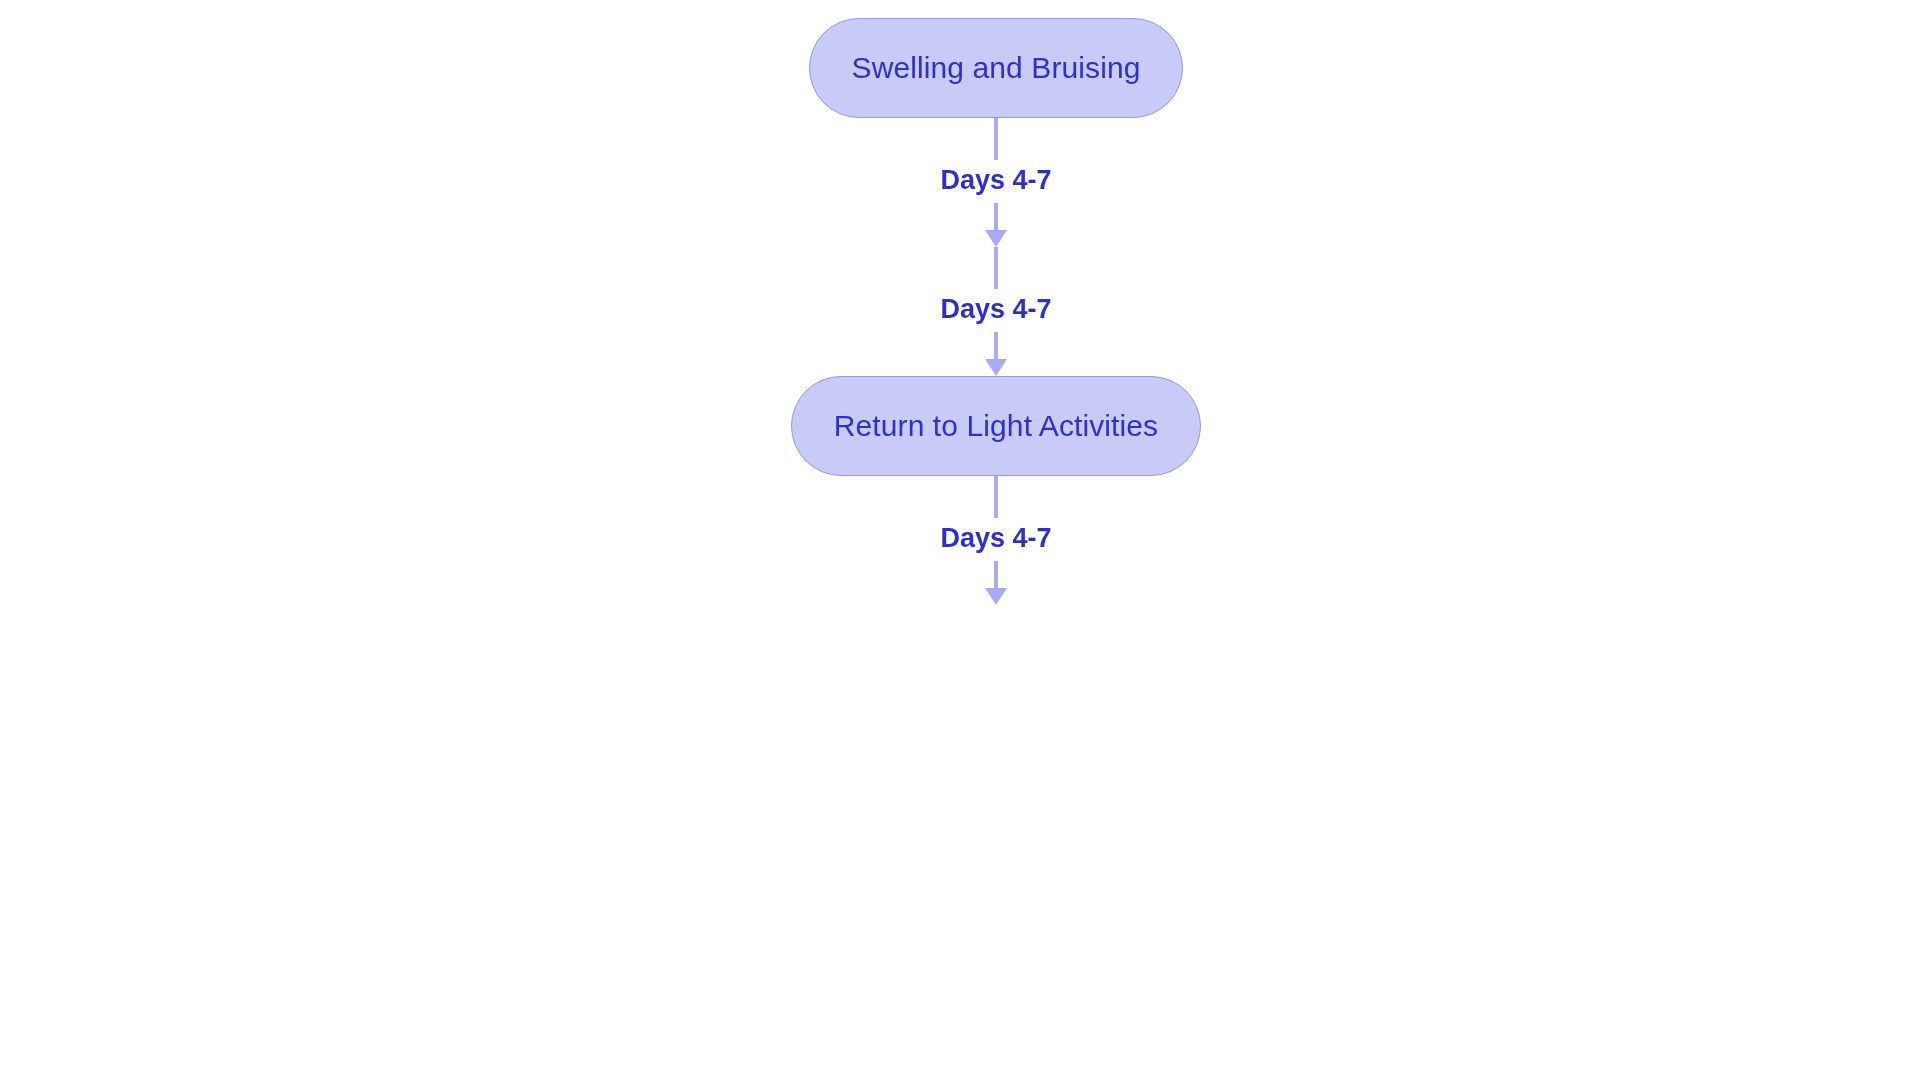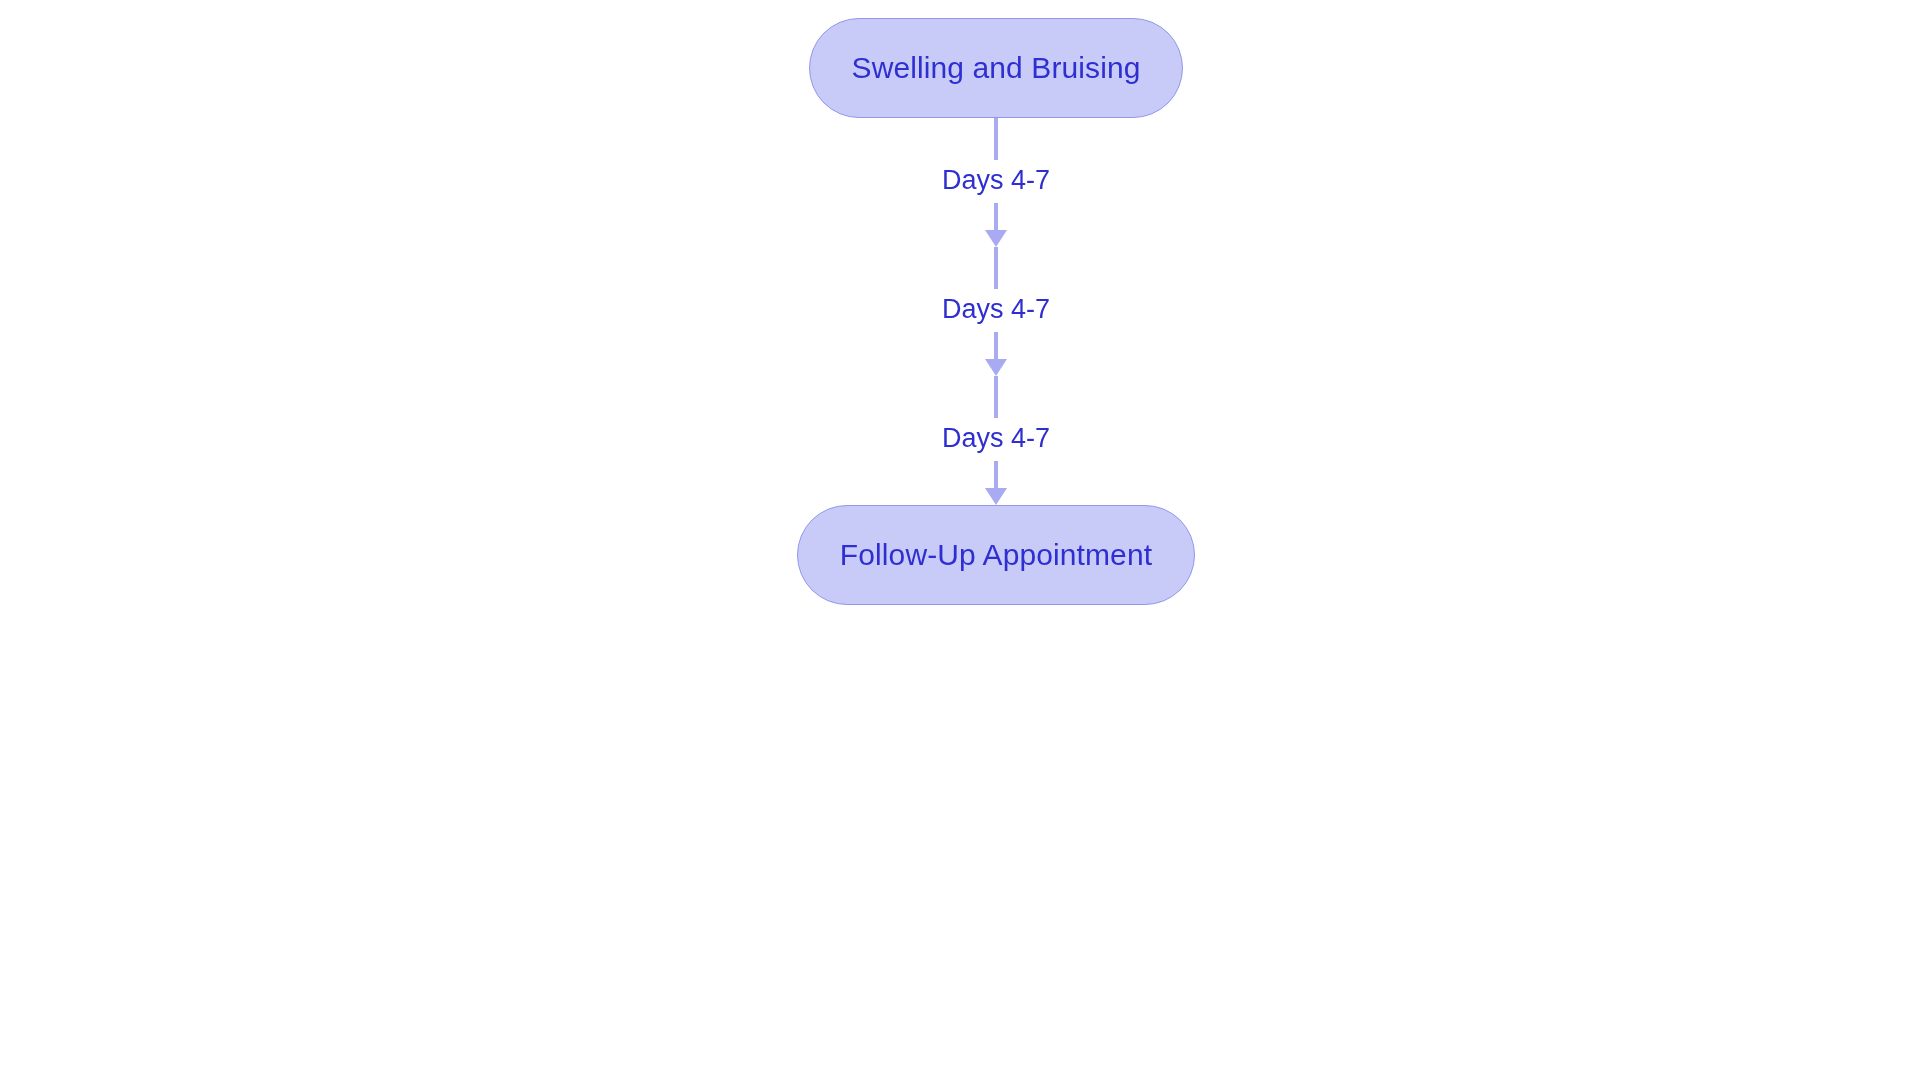--- a/index.html
+++ b/index.html
@@ -72,21 +72,21 @@
     width: 4px;
     background: #a8abf2;
     flex: 0 0 auto;
   }
   .edge-line-top { height: 42px; }
   .edge-line-bottom { height: 28px; }
 
   .edge-label {
     color: #2f2fd1;
     font-size: 27px;
-    font-weight: 400;
+    font-weight: 700;
     line-height: 1;
     white-space: nowrap;
     padding: 7px 6px 9px 6px;
     background: #ffffff;
     position: relative;
     z-index: 2;
     text-align: right;
   }
 
   .edge-arrowhead {
@@ -122,26 +122,26 @@
     </div>
 
 
     <div class="edge">
       <div class="edge-line-top"></div>
       <div class="edge-label">Days 4-7</div>
       <div class="edge-line-bottom"></div>
       <div class="edge-arrowhead"></div>
     </div>
 
+    <div class="node">
+      <span class="node-label">Return to Light Activities</span>
+    </div>
 
     <div class="edge">
       <div class="edge-line-top"></div>
       <div class="edge-label">Days 4-7</div>
       <div class="edge-line-bottom"></div>
       <div class="edge-arrowhead"></div>
     </div>
 
-    <div class="node">
-      <span class="node-label">Follow-Up Appointment</span>
-    </div>
 
   </div>
 </div>
 
 </body></html>

